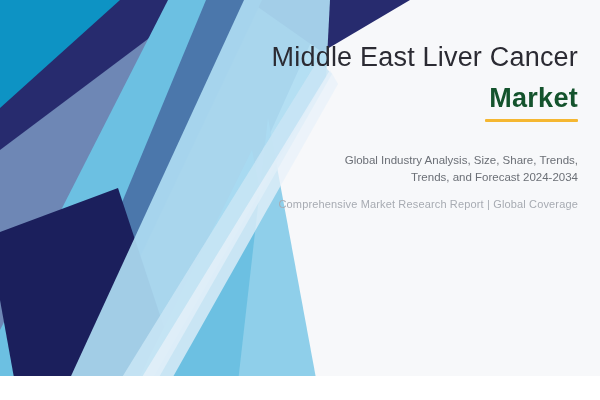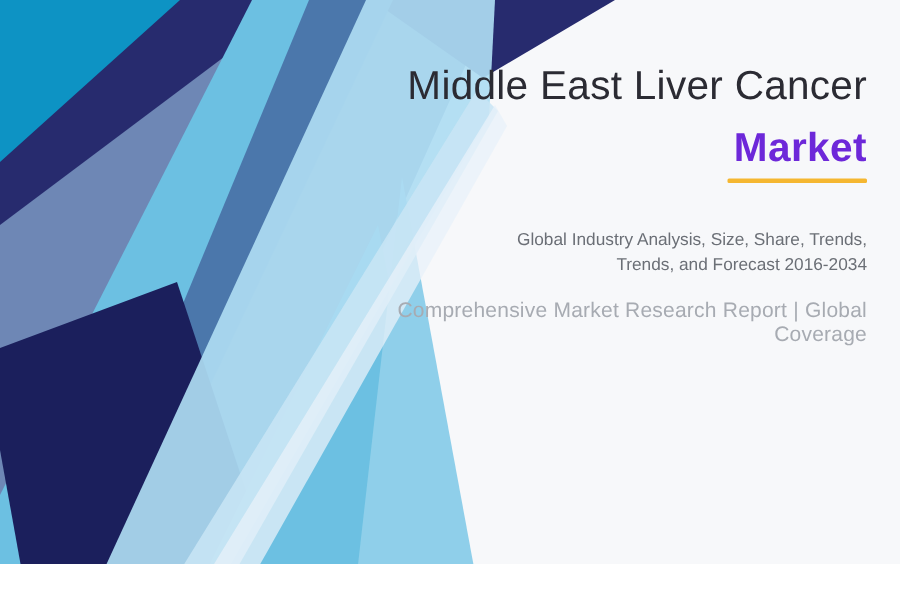--- a/index.html
+++ b/index.html
@@ -48,21 +48,21 @@
     right: 22px;
     top: 83px;
     width: 420px;
     text-align: right;
   }
   .title-accent {
     display: inline-block;
     font-size: 27px;
     font-weight: 700;
     letter-spacing: 0.3px;
-    color: #6d28d9;
+    color: #14532d;
     line-height: 1.15;
     margin-left: 44px;
   }
   .accent-rule {
     display: block;
     height: 3px;
     width: 93px;
     margin-left: auto;
     margin-top: 5px;
     background: #f5b731;
@@ -78,21 +78,21 @@
     font-weight: 400;
     color: #6b6f76;
     line-height: 1.45;
   }
   .tagline {
     position: absolute;
     right: 22px;
     top: 198px;
     width: 320px;
     text-align: right;
-    font-size: 14px;
+    font-size: 11px;
     font-weight: 400;
     color: #a7abb2;
     letter-spacing: 0.15px;
   }
 </style>
 </head>
 <body>
 
 <div id="cover">
 
@@ -128,19 +128,19 @@
 
     <div class="title-main">Middle East Liver Cancer</div>
 
     <div class="title-accent-wrap">
       <span class="title-accent">Market</span>
       <span class="accent-rule"></span>
     </div>
 
     <div class="subtitle">
       <span>Global Industry Analysis, Size, Share, Trends,</span><br>
-      <span>Trends, and Forecast 2016-2034</span>
+      <span>Trends, and Forecast 2024-2034</span>
     </div>
 
     <div class="tagline">Comprehensive Market Research Report | Global Coverage</div>
 
   </div>
 </div>
 
 </body></html>

